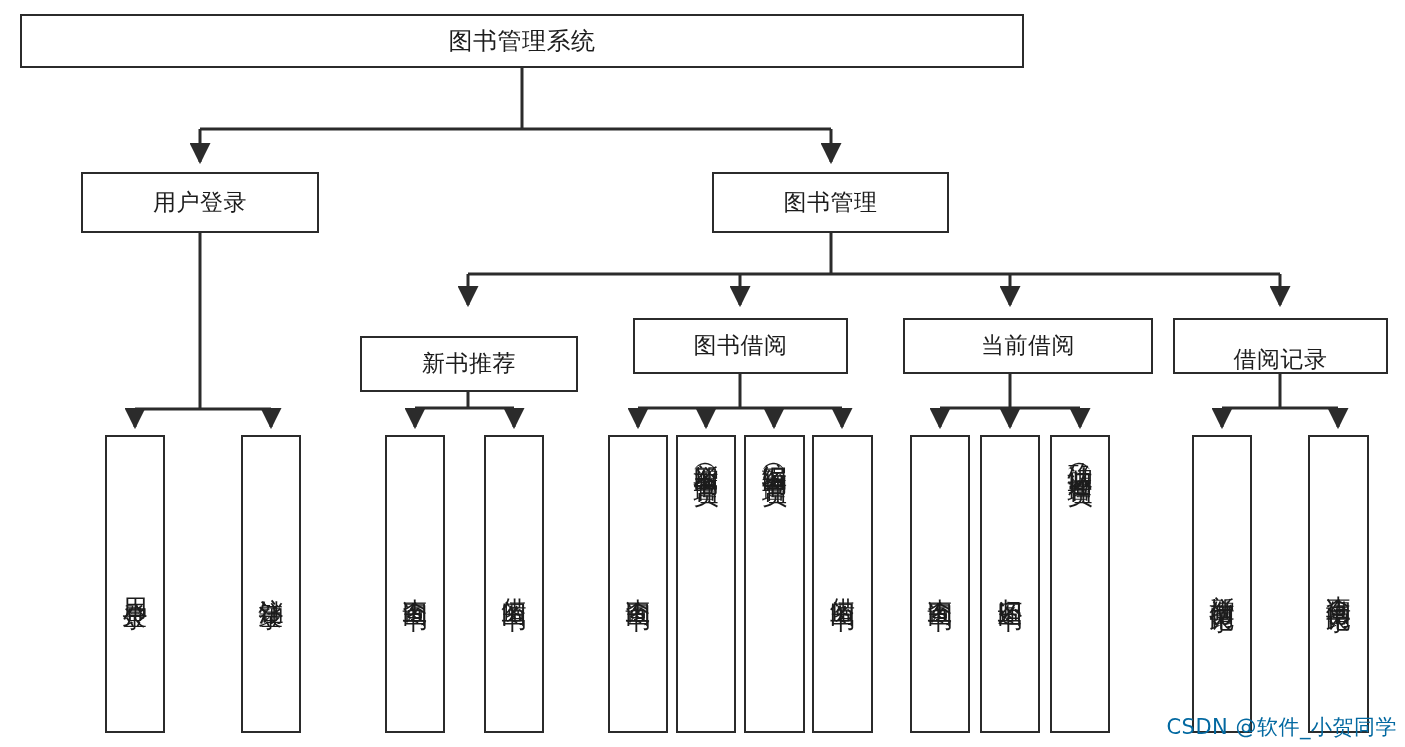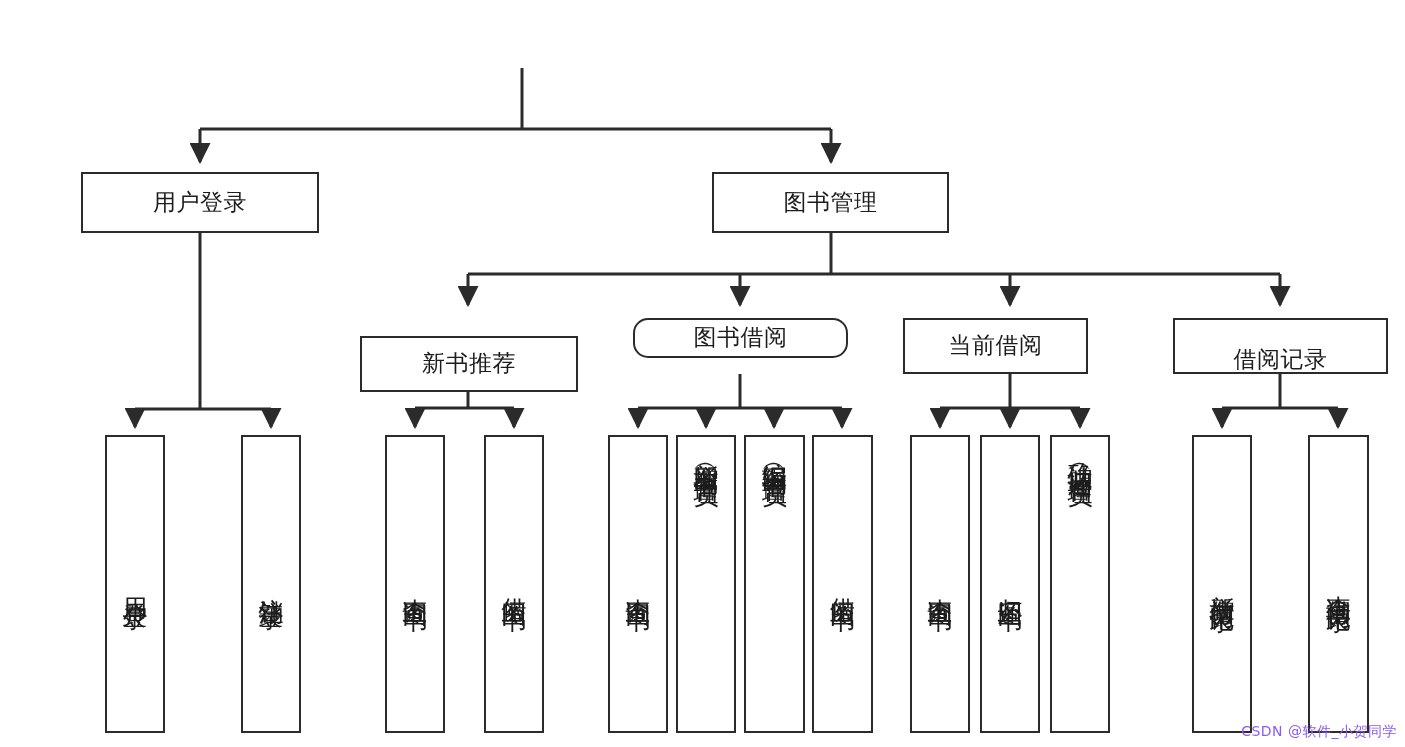--- a/index.html
+++ b/index.html
@@ -55,22 +55,22 @@
   }
   .vtext {
     writing-mode: vertical-rl;
     text-orientation: upright;
     white-space: nowrap;
   }
   #watermark {
     position: absolute;
     right: 8px;
     bottom: 6px;
-    font-size: 14px;
-    color: #8b5cf6;
+    font-size: 21px;
+    color: #0369a1;
     letter-spacing: 0.5px;
     white-space: nowrap;
   }
 </style>
 </head>
 <body>
 
 <div id="canvas">
 
   <svg id="wires" viewBox="0 0 1405 747" xmlns="http://www.w3.org/2000/svg">
@@ -116,35 +116,38 @@
       <path d="M 1010 408 L 1010 427" marker-end="url(#arrow)"></path>
       <path d="M 1080 408 L 1080 427" marker-end="url(#arrow)"></path>
 
       <path d="M 1280 374 L 1280 408"></path>
       <path d="M 1222 408 L 1338 408"></path>
       <path d="M 1222 408 L 1222 427" marker-end="url(#arrow)"></path>
       <path d="M 1338 408 L 1338 427" marker-end="url(#arrow)"></path>
     </g>
   </svg>
 
+  <div class="node h root" style="left:20px; top:14px; width:1004px; height:54px;">
+    <span>图书管理系统</span>
+  </div>
 
   <div class="node h" style="left:81px; top:172px; width:238px; height:61px;">
     <span>用户登录</span>
   </div>
   <div class="node h" style="left:712px; top:172px; width:237px; height:61px;justify-content:center;">
     <span>图书管理</span>
   </div>
 
   <div class="node h" style="left:360px; top:318px; width:218px; height:56px;margin-top:18px;">
     <span>新书推荐</span>
   </div>
-  <div class="node h" style="left:633px; top:318px; width:215px; height:40px;border-radius:15px;">
+  <div class="node h" style="left:633px; top:318px; width:215px; height:56px;">
     <span>图书借阅</span>
   </div>
-  <div class="node h" style="left:903px; top:318px; width:185px; height:56px;">
+  <div class="node h" style="left:903px; top:318px; width:250px; height:56px;">
     <span>当前借阅</span>
   </div>
   <div class="node h" style="left:1173px; top:318px; width:215px; height:56px;align-items:flex-end;">
     <span>借阅记录</span>
   </div>
 
   <div class="node v" style="left:105px; top:435px; width:60px; height:298px;">
     <span class="vtext">用户登录</span>
   </div>
   <div class="node v" style="left:241px; top:435px; width:60px; height:298px;">

